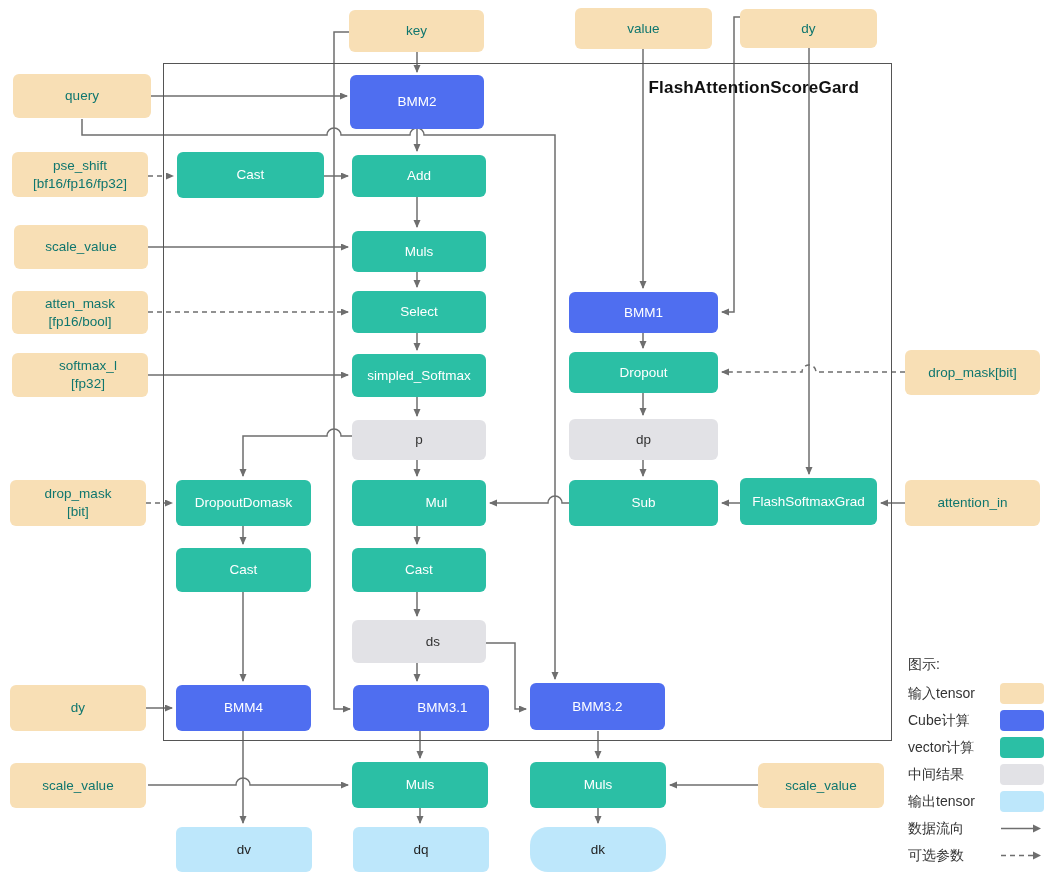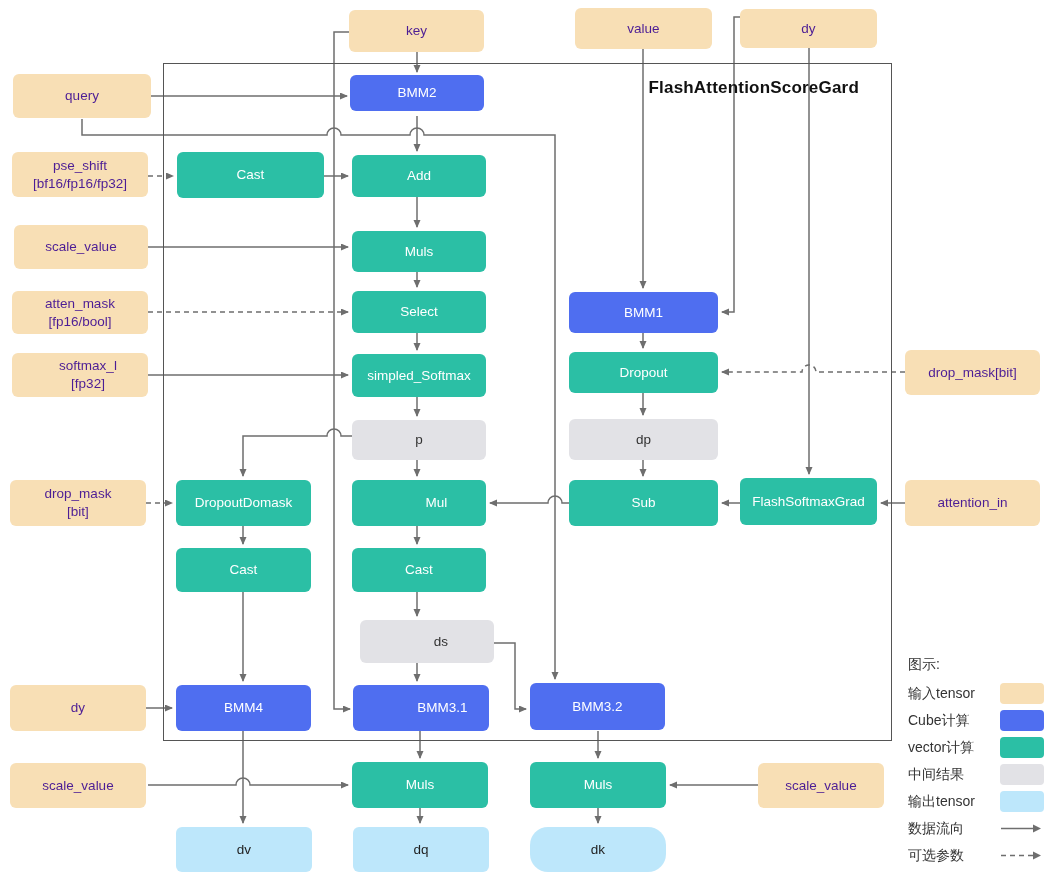--- a/index.html
+++ b/index.html
@@ -13,21 +13,21 @@
   .edge.dashed{stroke-dasharray:5 4;}
   #frame{
     position:absolute;left:163px;top:63px;width:729px;height:678px;
     border:1.5px solid var(--c-frame);box-sizing:border-box;background:transparent;
   }
   .node{
     position:absolute;border-radius:6px;display:flex;flex-direction:column;
     align-items:center;justify-content:center;text-align:center;
     font-size:13.5px;line-height:1.3;box-sizing:border-box;padding:2px 4px;
   }
-  .node.input{background:var(--c-input);color:#4c1d95;}
+  .node.input{background:var(--c-input);color:#0f766e;}
   .node.cube{background:var(--c-cube);color:#ffffff;}
   .node.vector{background:var(--c-vector);color:#ffffff;}
   .node.intermediate{background:var(--c-intermediate);color:#333333;}
   .node.output{background:var(--c-output);color:#1f1f1f;}
   #diagram-title{
     position:absolute;left:581px;top:78px;width:278px;text-align:right;
     font-size:17px;font-weight:bold;color:#111111;letter-spacing:0.2px;
   }
   #legend{position:absolute;left:908px;top:656px;width:136px;}
   #legend .legend-title{font-size:14px;color:#333;margin-bottom:9px;}
@@ -137,21 +137,21 @@
       </div>
       <div class="node input" style="left: 905px; top: 350px; width: 135px; height: 45px;">
         <div>drop_mask[bit]</div>
       </div>
       <div class="node input" style="left: 905px; top: 480px; width: 135px; height: 46px;">
         <div>attention_in</div>
       </div>
       <div class="node input" style="left: 758px; top: 763px; width: 126px; height: 45px;">
         <div>scale_value</div>
       </div>
-      <div class="node cube" style="left: 350px; top: 75px; width: 134px; height: 36px;">
+      <div class="node cube" style="left: 350px; top: 75px; width: 134px; height: 54px;">
         <div>BMM2</div>
       </div>
       <div class="node cube" style="left: 569px; top: 292px; width: 149px; height: 41px;">
         <div>BMM1</div>
       </div>
       <div class="node cube" style="left: 176px; top: 685px; width: 135px; height: 46px;">
         <div>BMM4</div>
       </div>
       <div class="node cube" style="left: 353px; top: 685px; width: 136px; height: 46px; padding-left: 47px;">
         <div>BMM3.1</div>
@@ -200,21 +200,21 @@
       </div>
       <div class="node vector" style="left: 530px; top: 762px; width: 136px; height: 46px;">
         <div>Muls</div>
       </div>
       <div class="node intermediate" style="left: 352px; top: 420px; width: 134px; height: 40px;">
         <div>p</div>
       </div>
       <div class="node intermediate" style="left: 569px; top: 419px; width: 149px; height: 41px;">
         <div>dp</div>
       </div>
-      <div class="node intermediate" style="left: 360px; top: 620px; width: 134px; height: 43px; padding-left: 32px;">
+      <div class="node intermediate" style="left: 352px; top: 620px; width: 134px; height: 43px; padding-left: 32px;">
         <div>ds</div>
       </div>
       <div class="node output" style="left: 176px; top: 827px; width: 136px; height: 45px;">
         <div>dv</div>
       </div>
       <div class="node output" style="left: 353px; top: 827px; width: 136px; height: 45px;">
         <div>dq</div>
       </div>
       <div class="node output" style="left: 530px; top: 827px; width: 136px; height: 45px; border-radius: 18px;">
         <div>dk</div>

